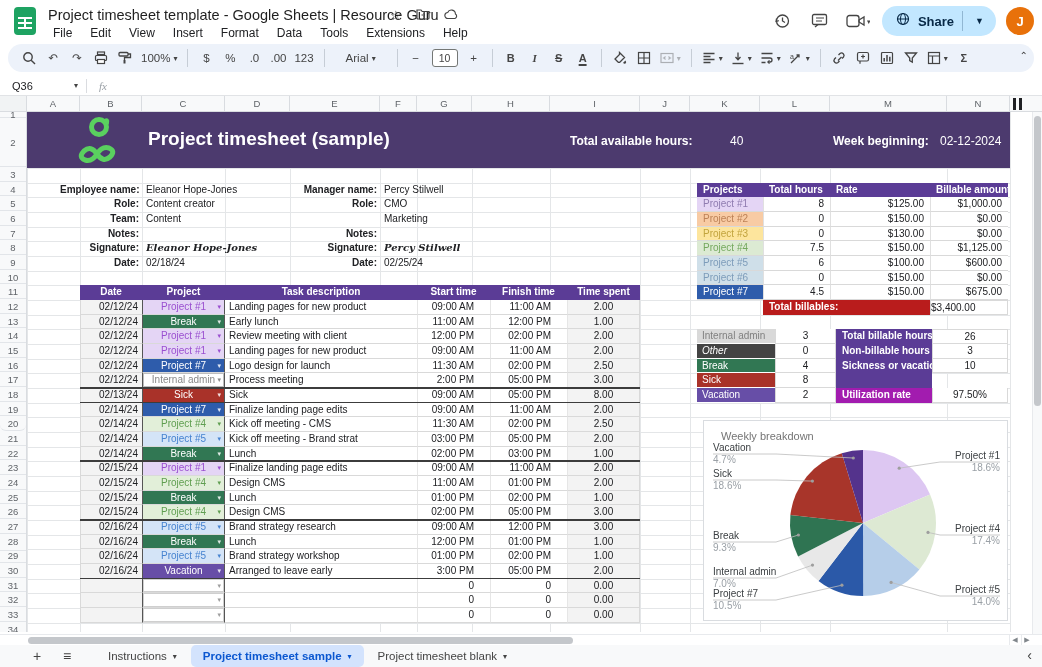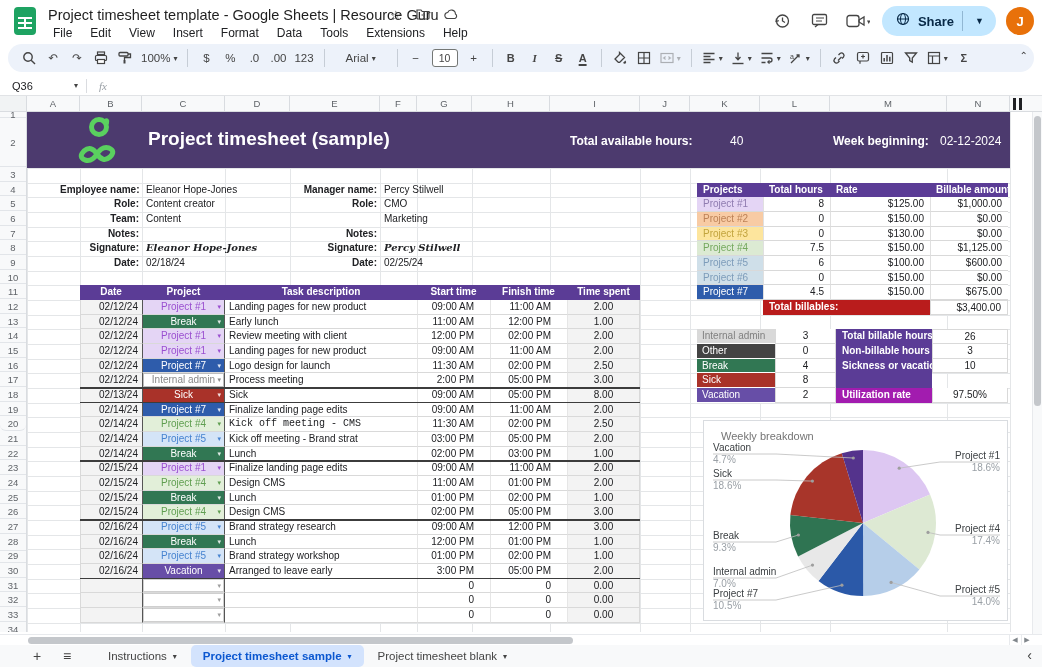--- a/index.html
+++ b/index.html
@@ -527,21 +527,21 @@
         <div class="sepline" style="position: absolute; left: 53px; top: 275.05px; width: 560px; height: 1.5px; background: rgb(60, 60, 60); z-index: 3;"></div>
         <div class="cell" style="position: absolute; left: 53px; width: 62px; top: 290.72px; height: 14.67px; line-height: 14.67px; font-size: 10px; white-space: nowrap; overflow: hidden; background: rgb(243, 243, 243); text-align: right; padding-right: 4px; border-bottom: 1px solid rgb(217, 217, 217); border-left: 1px solid rgb(217, 217, 217);">02/14/24</div>
         <div class="cell" style="position: absolute; left: 115px; width: 83px; top: 290.72px; height: 14.67px; line-height: 14.67px; font-size: 10px; white-space: nowrap; overflow: hidden; background: rgb(46, 92, 171); color: rgb(255, 255, 255); text-align: center; border-left: 1px solid rgb(85, 85, 85); border-right: 1px solid rgb(85, 85, 85); border-bottom: 1px solid rgb(217, 217, 217);">Project #7<span class="chip-caret" style="color: rgba(255, 255, 255, 0.85);">▾</span></div>
         <div class="cell" style="position: absolute; left: 198px; width: 192px; top: 290.72px; height: 14.67px; line-height: 14.67px; font-size: 10px; white-space: nowrap; overflow: hidden; padding-left: 4px; border-bottom: 1px solid rgb(217, 217, 217); background: rgb(255, 255, 255);">Finalize landing page edits</div>
         <div class="cell" style="position: absolute; left: 390px; width: 73px; top: 290.72px; height: 14.67px; line-height: 14.67px; font-size: 10px; white-space: nowrap; overflow: hidden; text-align: right; padding-right: 16px; border-bottom: 1px solid rgb(217, 217, 217); background: rgb(255, 255, 255); border-left: 1px solid rgb(230, 230, 230);">09:00 AM</div>
         <div class="cell" style="position: absolute; left: 463px; width: 77px; top: 290.72px; height: 14.67px; line-height: 14.67px; font-size: 10px; white-space: nowrap; overflow: hidden; text-align: right; padding-right: 16px; border-bottom: 1px solid rgb(217, 217, 217); background: rgb(255, 255, 255); border-left: 1px solid rgb(230, 230, 230);">11:00 AM</div>
         <div class="cell" style="position: absolute; left: 540px; width: 73px; top: 290.72px; height: 14.67px; line-height: 14.67px; font-size: 10px; white-space: nowrap; overflow: hidden; background: rgb(243, 243, 243); text-align: center; border-bottom: 1px solid rgb(217, 217, 217); border-left: 1px solid rgb(230, 230, 230); border-right: 1px solid rgb(217, 217, 217);">2.00</div>
         <div class="sepline" style="position: absolute; left: 53px; top: 289.72px; width: 560px; height: 1.5px; background: rgb(60, 60, 60); z-index: 3;"></div>
         <div class="cell" style="position: absolute; left: 53px; width: 62px; top: 305.39px; height: 14.67px; line-height: 14.67px; font-size: 10px; white-space: nowrap; overflow: hidden; background: rgb(243, 243, 243); text-align: right; padding-right: 4px; border-bottom: 1px solid rgb(217, 217, 217); border-left: 1px solid rgb(217, 217, 217);">02/14/24</div>
         <div class="cell" style="position: absolute; left: 115px; width: 83px; top: 305.39px; height: 14.67px; line-height: 14.67px; font-size: 10px; white-space: nowrap; overflow: hidden; background: rgb(226, 239, 217); color: rgb(95, 158, 80); text-align: center; border-left: 1px solid rgb(85, 85, 85); border-right: 1px solid rgb(85, 85, 85); border-bottom: 1px solid rgb(217, 217, 217);">Project #4<span class="chip-caret" style="color: rgb(95, 158, 80);">▾</span></div>
-        <div class="cell" style="position: absolute; left: 198px; width: 192px; top: 305.39px; height: 14.67px; line-height: 14.67px; font-size: 10px; white-space: nowrap; overflow: hidden; padding-left: 4px; border-bottom: 1px solid rgb(217, 217, 217); background: rgb(255, 255, 255); font-family: Liberation Mono, monospace;">Kick off meeting - CMS</div>
+        <div class="cell" style="position: absolute; left: 198px; width: 192px; top: 305.39px; height: 14.67px; line-height: 14.67px; font-size: 10px; white-space: nowrap; overflow: hidden; padding-left: 4px; border-bottom: 1px solid rgb(217, 217, 217); background: rgb(255, 255, 255);">Kick off meeting - CMS</div>
         <div class="cell" style="position: absolute; left: 390px; width: 73px; top: 305.39px; height: 14.67px; line-height: 14.67px; font-size: 10px; white-space: nowrap; overflow: hidden; text-align: right; padding-right: 16px; border-bottom: 1px solid rgb(217, 217, 217); background: rgb(255, 255, 255); border-left: 1px solid rgb(230, 230, 230);">11:30 AM</div>
         <div class="cell" style="position: absolute; left: 463px; width: 77px; top: 305.39px; height: 14.67px; line-height: 14.67px; font-size: 10px; white-space: nowrap; overflow: hidden; text-align: right; padding-right: 16px; border-bottom: 1px solid rgb(217, 217, 217); background: rgb(255, 255, 255); border-left: 1px solid rgb(230, 230, 230);">02:00 PM</div>
         <div class="cell" style="position: absolute; left: 540px; width: 73px; top: 305.39px; height: 14.67px; line-height: 14.67px; font-size: 10px; white-space: nowrap; overflow: hidden; background: rgb(243, 243, 243); text-align: center; border-bottom: 1px solid rgb(217, 217, 217); border-left: 1px solid rgb(230, 230, 230); border-right: 1px solid rgb(217, 217, 217);">2.50</div>
         <div class="cell" style="position: absolute; left: 53px; width: 62px; top: 320.06px; height: 14.67px; line-height: 14.67px; font-size: 10px; white-space: nowrap; overflow: hidden; background: rgb(243, 243, 243); text-align: right; padding-right: 4px; border-bottom: 1px solid rgb(217, 217, 217); border-left: 1px solid rgb(217, 217, 217);">02/14/24</div>
         <div class="cell" style="position: absolute; left: 115px; width: 83px; top: 320.06px; height: 14.67px; line-height: 14.67px; font-size: 10px; white-space: nowrap; overflow: hidden; background: rgb(212, 228, 247); color: rgb(70, 131, 208); text-align: center; border-left: 1px solid rgb(85, 85, 85); border-right: 1px solid rgb(85, 85, 85); border-bottom: 1px solid rgb(217, 217, 217);">Project #5<span class="chip-caret" style="color: rgb(70, 131, 208);">▾</span></div>
         <div class="cell" style="position: absolute; left: 198px; width: 192px; top: 320.06px; height: 14.67px; line-height: 14.67px; font-size: 10px; white-space: nowrap; overflow: hidden; padding-left: 4px; border-bottom: 1px solid rgb(217, 217, 217); background: rgb(255, 255, 255);">Kick off meeting - Brand strat</div>
         <div class="cell" style="position: absolute; left: 390px; width: 73px; top: 320.06px; height: 14.67px; line-height: 14.67px; font-size: 10px; white-space: nowrap; overflow: hidden; text-align: right; padding-right: 16px; border-bottom: 1px solid rgb(217, 217, 217); background: rgb(255, 255, 255); border-left: 1px solid rgb(230, 230, 230);">03:00 PM</div>
         <div class="cell" style="position: absolute; left: 463px; width: 77px; top: 320.06px; height: 14.67px; line-height: 14.67px; font-size: 10px; white-space: nowrap; overflow: hidden; text-align: right; padding-right: 16px; border-bottom: 1px solid rgb(217, 217, 217); background: rgb(255, 255, 255); border-left: 1px solid rgb(230, 230, 230);">05:00 PM</div>
         <div class="cell" style="position: absolute; left: 540px; width: 73px; top: 320.06px; height: 14.67px; line-height: 14.67px; font-size: 10px; white-space: nowrap; overflow: hidden; background: rgb(243, 243, 243); text-align: center; border-bottom: 1px solid rgb(217, 217, 217); border-left: 1px solid rgb(230, 230, 230); border-right: 1px solid rgb(217, 217, 217);">2.00</div>
         <div class="cell" style="position: absolute; left: 53px; width: 62px; top: 334.73px; height: 14.67px; line-height: 14.67px; font-size: 10px; white-space: nowrap; overflow: hidden; background: rgb(243, 243, 243); text-align: right; padding-right: 4px; border-bottom: 1px solid rgb(217, 217, 217); border-left: 1px solid rgb(217, 217, 217);">02/14/24</div>
@@ -654,26 +654,26 @@
         <div class="cell" style="position: absolute; left: 903px; width: 78px; top: 144.02px; height: 14.67px; line-height: 14.67px; font-size: 10px; white-space: nowrap; overflow: hidden; text-align: right; padding-right: 6px; border-bottom: 1px solid rgb(217, 217, 217); border-left: 1px solid rgb(224, 224, 224); background: rgb(255, 255, 255);">$600.00</div>
         <div class="cell" style="position: absolute; left: 670px; width: 66px; top: 158.69px; height: 14.67px; line-height: 14.67px; font-size: 10px; white-space: nowrap; overflow: hidden; background: rgb(207, 223, 233); color: rgb(125, 156, 186); padding-left: 6px; border-bottom: 1px solid rgb(217, 217, 217);">Project #6</div>
         <div class="cell" style="position: absolute; left: 736px; width: 67px; top: 158.69px; height: 14.67px; line-height: 14.67px; font-size: 10px; white-space: nowrap; overflow: hidden; text-align: right; padding-right: 6px; border-bottom: 1px solid rgb(217, 217, 217); border-left: 1px solid rgb(224, 224, 224); background: rgb(255, 255, 255);">0</div>
         <div class="cell" style="position: absolute; left: 803px; width: 100px; top: 158.69px; height: 14.67px; line-height: 14.67px; font-size: 10px; white-space: nowrap; overflow: hidden; text-align: right; padding-right: 6px; border-bottom: 1px solid rgb(217, 217, 217); border-left: 1px solid rgb(224, 224, 224); background: rgb(255, 255, 255);">$150.00</div>
         <div class="cell" style="position: absolute; left: 903px; width: 78px; top: 158.69px; height: 14.67px; line-height: 14.67px; font-size: 10px; white-space: nowrap; overflow: hidden; text-align: right; padding-right: 6px; border-bottom: 1px solid rgb(217, 217, 217); border-left: 1px solid rgb(224, 224, 224); background: rgb(255, 255, 255);">$0.00</div>
         <div class="cell" style="position: absolute; left: 670px; width: 66px; top: 173.36px; height: 14.67px; line-height: 14.67px; font-size: 10px; white-space: nowrap; overflow: hidden; background: rgb(46, 92, 171); color: rgb(255, 255, 255); padding-left: 6px; border-bottom: 1px solid rgb(217, 217, 217);">Project #7</div>
         <div class="cell" style="position: absolute; left: 736px; width: 67px; top: 173.36px; height: 14.67px; line-height: 14.67px; font-size: 10px; white-space: nowrap; overflow: hidden; text-align: right; padding-right: 6px; border-bottom: 1px solid rgb(217, 217, 217); border-left: 1px solid rgb(224, 224, 224); background: rgb(255, 255, 255);">4.5</div>
         <div class="cell" style="position: absolute; left: 803px; width: 100px; top: 173.36px; height: 14.67px; line-height: 14.67px; font-size: 10px; white-space: nowrap; overflow: hidden; text-align: right; padding-right: 6px; border-bottom: 1px solid rgb(217, 217, 217); border-left: 1px solid rgb(224, 224, 224); background: rgb(255, 255, 255);">$150.00</div>
         <div class="cell" style="position: absolute; left: 903px; width: 78px; top: 173.36px; height: 14.67px; line-height: 14.67px; font-size: 10px; white-space: nowrap; overflow: hidden; text-align: right; padding-right: 6px; border-bottom: 1px solid rgb(217, 217, 217); border-left: 1px solid rgb(224, 224, 224); background: rgb(255, 255, 255);">$675.00</div>
         <div class="cell" style="position: absolute; left: 736px; width: 167px; top: 188.03px; height: 14.67px; line-height: 14.67px; font-size: 10px; white-space: nowrap; overflow: hidden; background: #b91c1c; color: rgb(255, 255, 255); font-weight: bold; padding-left: 6px;">Total billables:</div>
-        <div class="cell" style="position: absolute; left: 903px; width: 78px; top: 188.03px; height: 14.67px; line-height: 14.67px; font-size: 10px; white-space: nowrap; overflow: hidden; text-align: right; padding-right: 6px; border: 1px solid rgb(217, 217, 217); background: rgb(255, 255, 255);">$3,400.00</div>
+        <div class="cell" style="position: absolute; left: 903px; width: 78px; top: 188.03px; height: 14.67px; line-height: 14.67px; font-size: 10px; white-space: nowrap; overflow: hidden; text-align: left; padding-right: 6px; border: 1px solid rgb(217, 217, 217); background: rgb(255, 255, 255);">$3,400.00</div>
       </div>
     <div id="summary-tables">
         <div class="cell" style="position: absolute; left: 670px; width: 78px; top: 217.37px; height: 14.67px; line-height: 14.67px; font-size: 10px; white-space: nowrap; overflow: hidden; background: rgb(217, 217, 217); color: rgb(128, 128, 128); padding-left: 5px; border-bottom: 1px solid rgb(255, 255, 255);">Internal admin</div>
         <div class="cell" style="position: absolute; left: 748px; width: 61px; top: 217.37px; height: 14.67px; line-height: 14.67px; font-size: 10px; white-space: nowrap; overflow: hidden; text-align: center; border-top: none; border-right: 1px solid rgb(217, 217, 217); border-bottom: 1px solid rgb(217, 217, 217); border-left: 1px solid rgb(217, 217, 217); border-image: initial; background: rgb(255, 255, 255);">3</div>
-        <div class="cell" style="position: absolute; left: 670px; width: 78px; top: 232.04px; height: 14.67px; line-height: 14.67px; font-size: 10px; white-space: nowrap; overflow: hidden; background: rgb(67, 67, 67); color: rgb(255, 255, 255); padding-left: 5px; border-bottom: 1px solid rgb(255, 255, 255);">Other</div>
+        <div class="cell" style="position: absolute; left: 670px; width: 78px; top: 232.04px; height: 14.67px; line-height: 14.67px; font-size: 10px; white-space: nowrap; overflow: hidden; background: rgb(67, 67, 67); color: rgb(255, 255, 255); padding-left: 5px; border-bottom: 1px solid rgb(255, 255, 255); font-style: italic;">Other</div>
         <div class="cell" style="position: absolute; left: 748px; width: 61px; top: 232.04px; height: 14.67px; line-height: 14.67px; font-size: 10px; white-space: nowrap; overflow: hidden; text-align: center; border-top: none; border-right: 1px solid rgb(217, 217, 217); border-bottom: 1px solid rgb(217, 217, 217); border-left: 1px solid rgb(217, 217, 217); border-image: initial; background: rgb(255, 255, 255);">0</div>
         <div class="cell" style="position: absolute; left: 670px; width: 78px; top: 246.71px; height: 14.67px; line-height: 14.67px; font-size: 10px; white-space: nowrap; overflow: hidden; background: rgb(49, 119, 83); color: rgb(255, 255, 255); padding-left: 5px; border-bottom: 1px solid rgb(255, 255, 255);">Break</div>
         <div class="cell" style="position: absolute; left: 748px; width: 61px; top: 246.71px; height: 14.67px; line-height: 14.67px; font-size: 10px; white-space: nowrap; overflow: hidden; text-align: center; border-top: none; border-right: 1px solid rgb(217, 217, 217); border-bottom: 1px solid rgb(217, 217, 217); border-left: 1px solid rgb(217, 217, 217); border-image: initial; background: rgb(255, 255, 255);">4</div>
         <div class="cell" style="position: absolute; left: 670px; width: 78px; top: 261.38px; height: 14.67px; line-height: 14.67px; font-size: 10px; white-space: nowrap; overflow: hidden; background: rgb(169, 50, 41); color: rgb(255, 255, 255); padding-left: 5px; border-bottom: 1px solid rgb(255, 255, 255);">Sick</div>
         <div class="cell" style="position: absolute; left: 748px; width: 61px; top: 261.38px; height: 14.67px; line-height: 14.67px; font-size: 10px; white-space: nowrap; overflow: hidden; text-align: center; border-top: none; border-right: 1px solid rgb(217, 217, 217); border-bottom: 1px solid rgb(217, 217, 217); border-left: 1px solid rgb(217, 217, 217); border-image: initial; background: rgb(255, 255, 255);">8</div>
         <div class="cell" style="position: absolute; left: 670px; width: 78px; top: 276.05px; height: 14.67px; line-height: 14.67px; font-size: 10px; white-space: nowrap; overflow: hidden; background: rgb(103, 78, 167); color: rgb(255, 255, 255); padding-left: 5px; border-bottom: 1px solid rgb(255, 255, 255);">Vacation</div>
         <div class="cell" style="position: absolute; left: 748px; width: 61px; top: 276.05px; height: 14.67px; line-height: 14.67px; font-size: 10px; white-space: nowrap; overflow: hidden; text-align: center; border-top: none; border-right: 1px solid rgb(217, 217, 217); border-bottom: 1px solid rgb(217, 217, 217); border-left: 1px solid rgb(217, 217, 217); border-image: initial; background: rgb(255, 255, 255);">2</div>
         <div class="cell" style="position: absolute; left: 809px; width: 96px; top: 217.37px; height: 14.67px; line-height: 14.67px; font-size: 10px; white-space: nowrap; overflow: hidden; background: rgb(91, 60, 150); color: rgb(255, 255, 255); font-weight: bold; padding-left: 6px;">Total billable hours</div>
         <div class="cell" style="position: absolute; left: 905px; width: 76px; top: 217.37px; height: 14.67px; line-height: 14.67px; font-size: 10px; white-space: nowrap; overflow: hidden; text-align: center; border: 1px solid rgb(217, 217, 217); background: rgb(255, 255, 255);">26</div>
         <div class="cell" style="position: absolute; left: 809px; width: 96px; top: 232.04px; height: 14.67px; line-height: 14.67px; font-size: 10px; white-space: nowrap; overflow: hidden; background: rgb(91, 60, 150); color: rgb(255, 255, 255); font-weight: bold; padding-left: 6px;">Non-billable hours</div>

